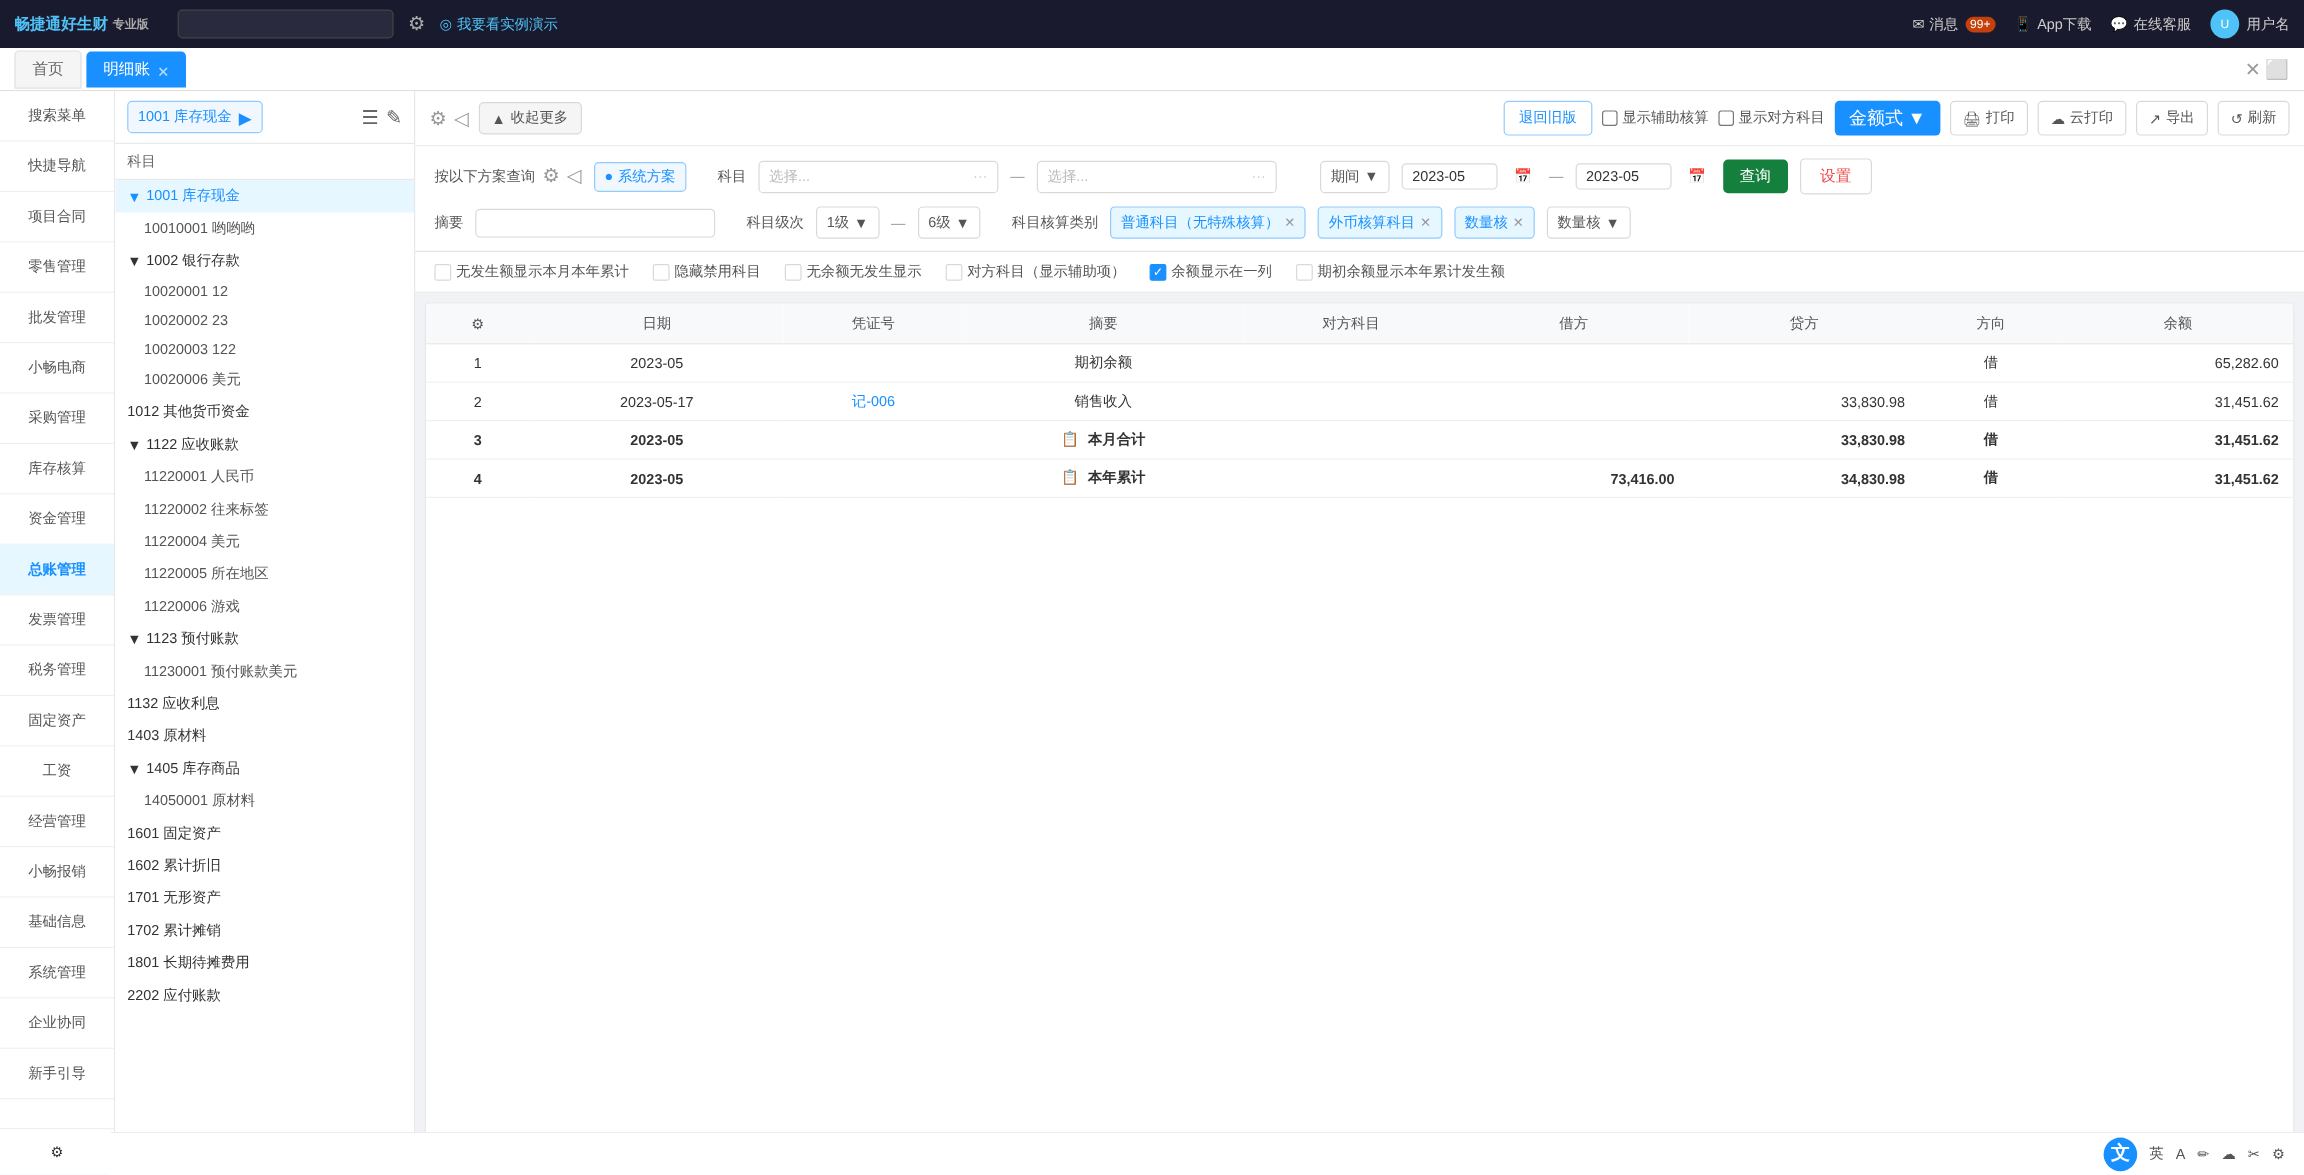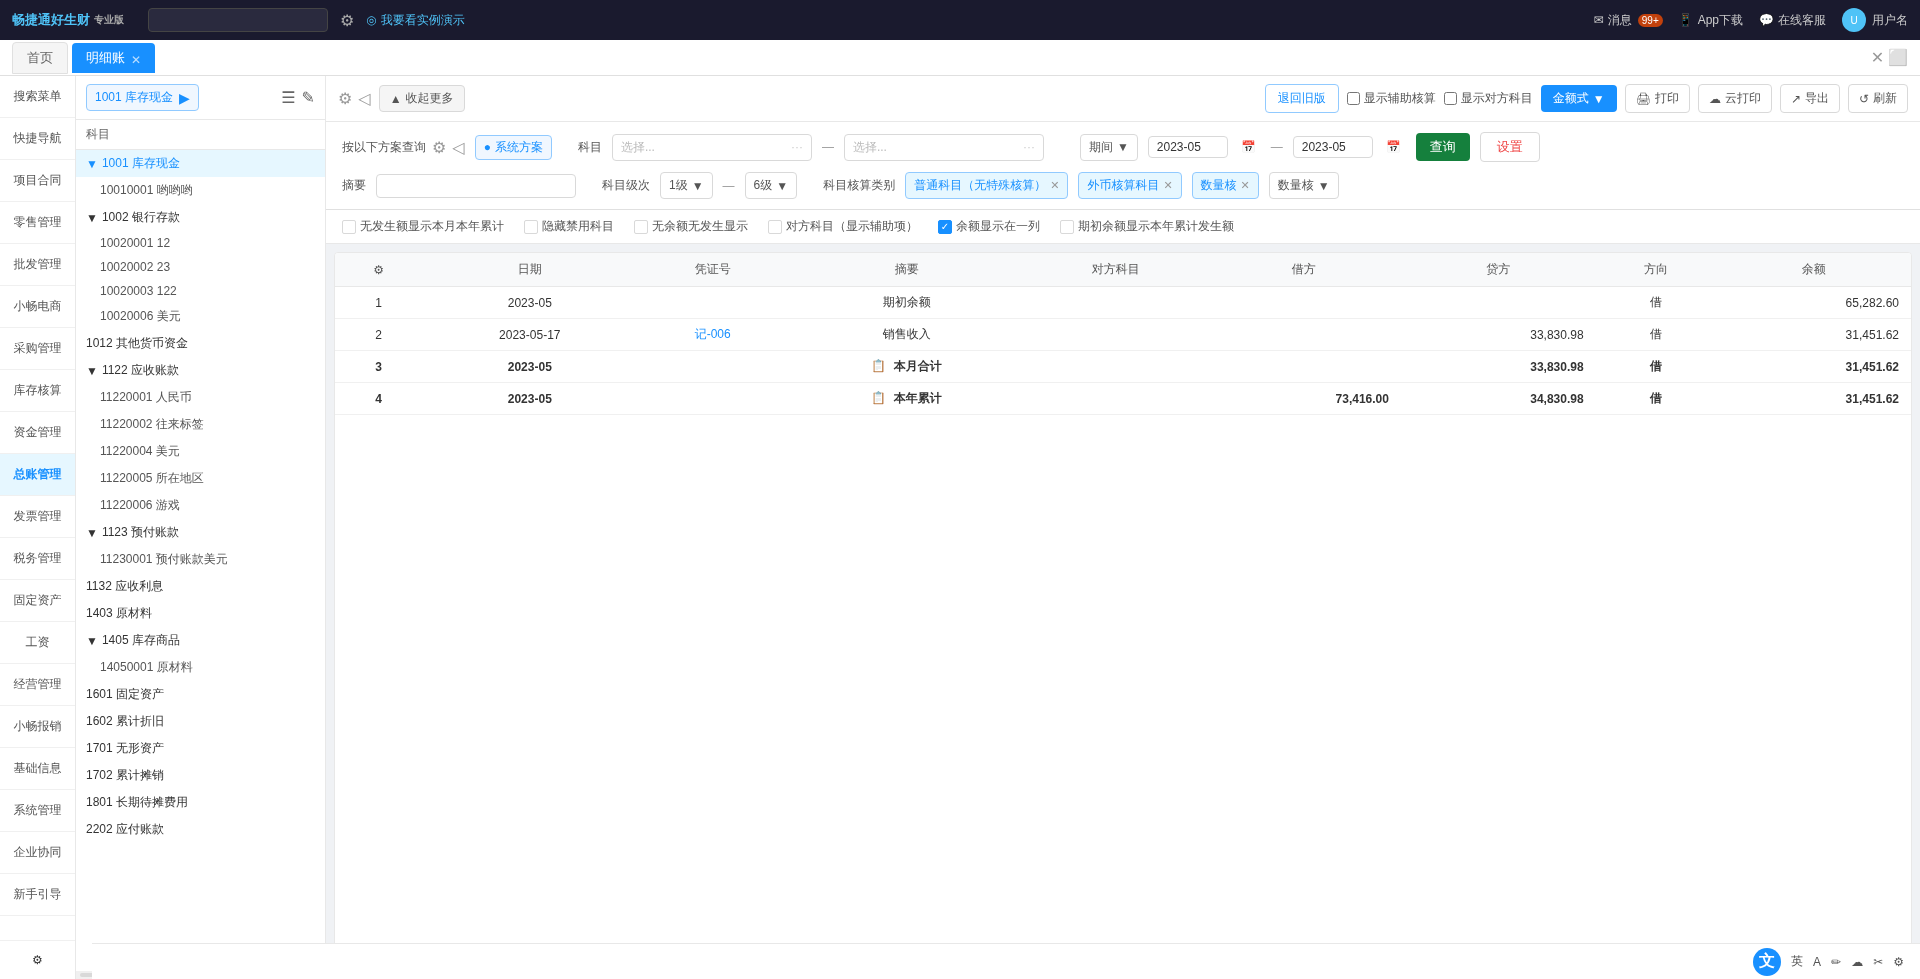--- a/index.html
+++ b/index.html
@@ -23,21 +23,21 @@
     .tab-bar { height: 36px; background: #fff; border-bottom: 1px solid #e0e0e0; display: flex; align-items: center; padding: 0 12px; gap: 4px; }
     .tab-item { padding: 6px 14px; border-radius: 4px 4px 0 0; font-size: 13px; cursor: pointer; display: flex; align-items: flex-end; gap: 6px; }
     .tab-item.active { background: #1890ff; color: #fff; }
     .tab-item.inactive { background: #f5f5f5; color: #666; border: 1px solid #e0e0e0; }
     .tab-close { font-size: 12px; opacity: 0.7; }
 
     
     .main-content { display: flex; height: calc(979px - 40px - 36px); }
 
     
-    .sidebar { width: 76px; background: #fff; border-right: 1px solid #e8e8e8; display: flex; flex-direction: column; }
+    .sidebar { width: 96px; background: #fff; border-right: 1px solid #e8e8e8; display: flex; flex-direction: column; }
     .sidebar-item { padding: 12px 8px; text-align: center; cursor: pointer; font-size: 12px; color: #555; border-bottom: 1px solid #f0f0f0; }
     .sidebar-item.active { background: #e6f7ff; color: #1890ff; font-weight: bold; }
     .sidebar-settings { margin-top: auto; padding: 12px 8px; text-align: center; cursor: pointer; border-top: 1px solid #f0f0f0; }
 
     
     .account-panel { width: 250px; background: #fff; border-right: 1px solid #e8e8e8; display: flex; flex-direction: column; overflow: hidden; }
     .account-panel-header { padding: 8px 10px; border-bottom: 1px solid #e8e8e8; display: flex; align-items: center; justify-content: space-between; }
     .account-selected { display: flex; align-items: center; gap: 6px; background: #f0f7ff; border: 1px solid #91caff; border-radius: 4px; padding: 4px 8px; font-size: 12px; color: #1890ff; }
     .account-selected .arrow { font-size: 14px; }
     .panel-actions { display: flex; gap: 6px; align-items: center; }
@@ -50,21 +50,21 @@
 
     
     .query-panel { flex: 1; display: flex; flex-direction: column; overflow: hidden; }
     .query-toolbar { background: #fff; border-bottom: 1px solid #e8e8e8; padding: 8px 12px; display: flex; align-items: center; justify-content: space-between; }
     .query-toolbar-left { display: flex; align-items: center; gap: 8px; }
     .more-btn { background: #f5f5f5; border: 1px solid #d9d9d9; border-radius: 4px; padding: 4px 10px; cursor: pointer; font-size: 12px; color: #555; display: flex; align-items: center; gap: 4px; }
     .query-toolbar-right { display: flex; align-items: center; gap: 8px; }
     .btn-outline { background: #fff; color: #555; border: 1px solid #d9d9d9; border-radius: 4px; padding: 5px 10px; cursor: pointer; font-size: 12px; display: flex; align-items: center; gap: 4px; }
     .btn-blue-outline { background: #fff; color: #1890ff; border: 1px solid #91caff; border-radius: 4px; padding: 5px 12px; cursor: pointer; font-size: 12px; }
     .checkbox-group { display: flex; align-items: center; gap: 4px; font-size: 12px; color: #555; }
-    .dropdown-btn { background: #1890ff; color: #fff; border: none; border-radius: 4px; padding: 5px 12px; cursor: pointer; font-size: 12px; display: flex; align-items: center; gap: 4px; }
+    .dropdown-btn { background: #1890ff; color: #fff; border: none; border-radius: 4px; padding: 5px 12px; cursor: pointer; font-size: 15px; display: flex; align-items: center; gap: 4px; }
     .filter-input { border: 1px solid #d9d9d9; border-radius: 4px; padding: 4px 8px; font-size: 12px; color: #999; flex: 1; max-width: 200px; }
     .filter-dash { color: #999; }
     .filter-select { border: 1px solid #d9d9d9; border-radius: 4px; padding: 4px 8px; font-size: 12px; color: #555; display: flex; align-items: center; gap: 4px; background: #fff; }
     .filter-tag { background: #e6f7ff; border: 1px solid #91caff; border-radius: 4px; padding: 4px 8px; font-size: 12px; color: #1890ff; display: flex; align-items: center; gap: 4px; }
     .filter-tag .close { cursor: pointer; color: #999; font-size: 11px; }
     .scheme-badge { background: #f0f7ff; border: 1px solid #91caff; border-radius: 4px; padding: 3px 8px; font-size: 12px; color: #1890ff; display: flex; align-items: center; gap: 4px; }
     .settings-icon { font-size: 16px; color: #999; cursor: pointer; }
     .collapse-icon { font-size: 16px; color: #999; cursor: pointer; }
 
     

